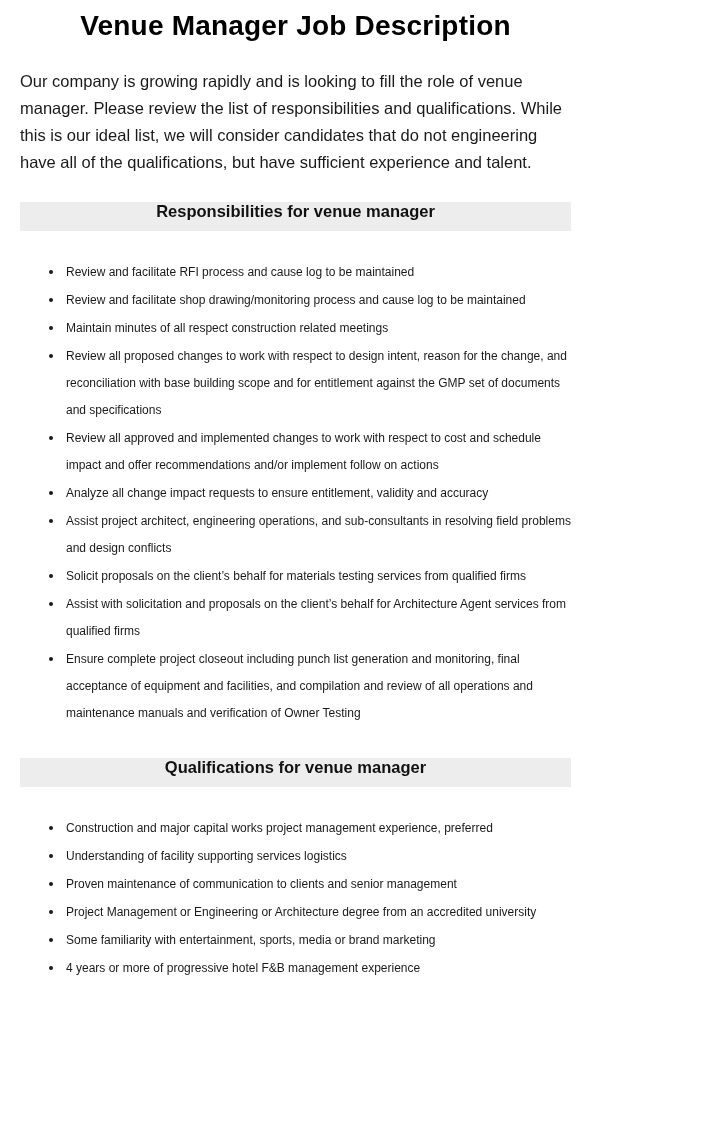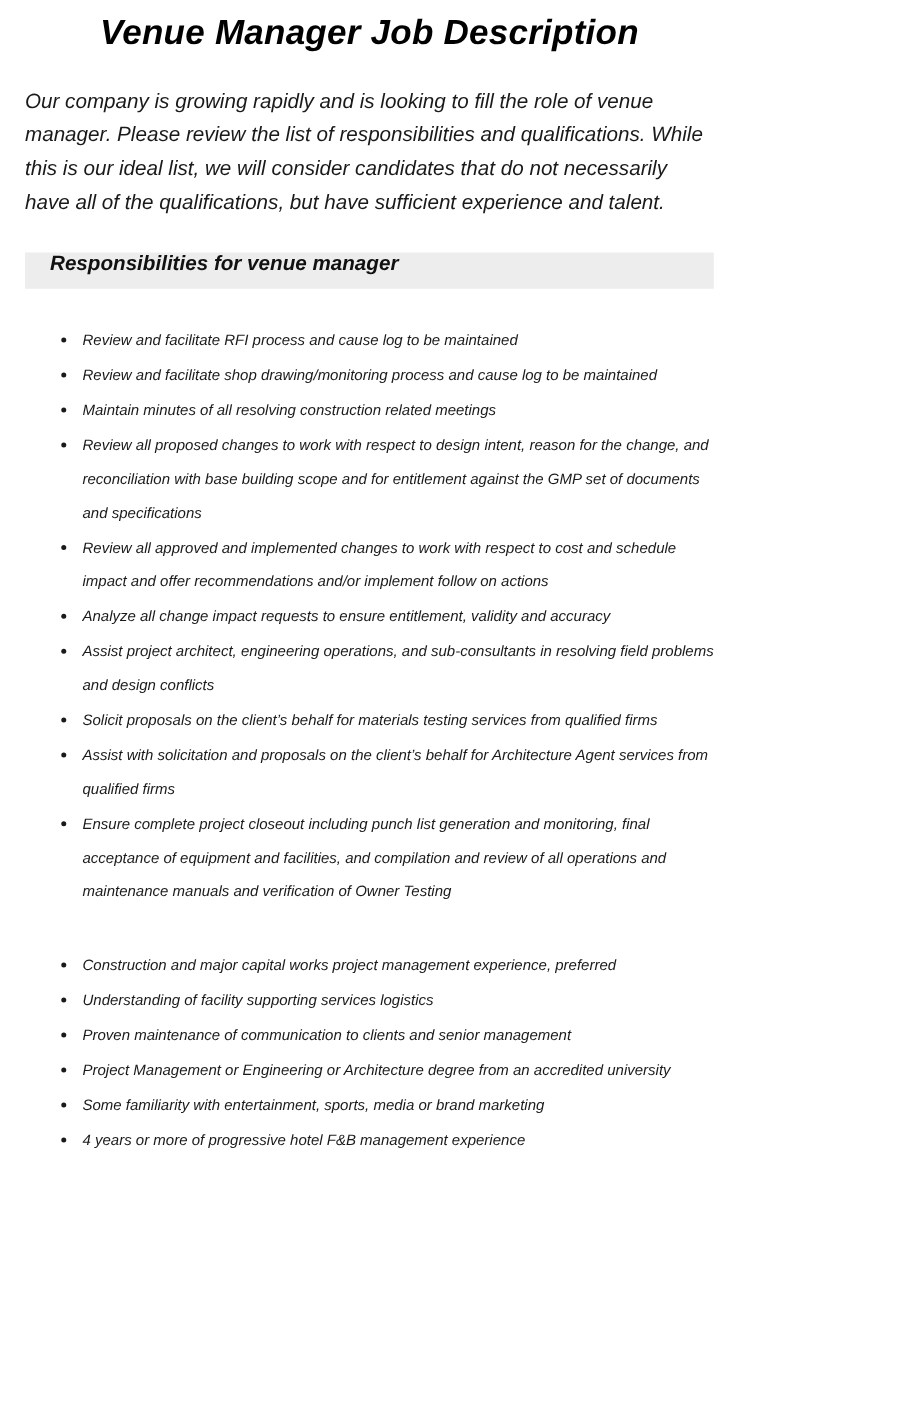--- a/index.html
+++ b/index.html
@@ -7,41 +7,41 @@
     background: #ffffff;
     width: 720px;
     font-family: "Liberation Sans", sans-serif;
     color: #1a1a1a;
     -webkit-font-smoothing: antialiased;
   }
   .page {
     width: 591px;
     min-height: 1138px;
     padding: 6px 20px 20px 20px;
-    font-style: italic;
   }
   h1.doc-title {
     font-size: 28px;
     font-weight: 700;
     text-align: center;
     letter-spacing: 0.2px;
     margin: 4px 0 26px 0;
     color: #000000;
   }
   p.intro {
     font-size: 16.5px;
     line-height: 27px;
     margin: 0 0 26px 0;
   }
   .section-header {
     background: #ededed;
     font-size: 16.5px;
     font-weight: 700;
     padding: 0 20px 10px 20px;
     color: #111111;
+    text-align: center;
   }
   ul.item-list {
     margin: 27px 0 31px 0;
     padding-left: 44px;
     list-style: disc;
   }
   ul.item-list li {
     font-size: 12px;
     line-height: 27px;
     padding-left: 2px;
@@ -52,39 +52,40 @@
   }
   section.last ul.item-list { margin-bottom: 12px; }
 </style>
 </head>
 <body>
 
 <div class="page">
 
   <h1 class="doc-title">Venue Manager Job Description</h1>
 
-  <p class="intro">Our company is growing rapidly and is looking to fill the role of venue manager. Please review the list of responsibilities and qualifications. While this is our ideal list, we will consider candidates that do not necessarily have all of the qualifications, but have sufficient experience and talent.</p>
+  <p class="intro">Our company is growing rapidly and is looking to fill the role of venue manager. Please review the list of responsibilities and qualifications. While this is our ideal list, we will consider candidates that do not engineering have all of the qualifications, but have sufficient experience and talent.</p>
 
   <section>
     <div class="section-header">Responsibilities for venue manager</div>
     <ul class="item-list">
       <li>Review and facilitate RFI process and cause log to be maintained</li>
       <li>Review and facilitate shop drawing/monitoring process and cause log to be maintained</li>
-      <li>Maintain minutes of all resolving construction related meetings</li>
+      <li>Maintain minutes of all respect construction related meetings</li>
       <li>Review all proposed changes to work with respect to design intent, reason for the change, and reconciliation with base building scope and for entitlement against the GMP set of documents and specifications</li>
       <li>Review all approved and implemented changes to work with respect to cost and schedule impact and offer recommendations and/or implement follow on actions</li>
       <li>Analyze all change impact requests to ensure entitlement, validity and accuracy</li>
       <li>Assist project architect, engineering operations, and sub-consultants in resolving field problems and design conflicts</li>
       <li>Solicit proposals on the client’s behalf for materials testing services from qualified firms</li>
       <li>Assist with solicitation and proposals on the client’s behalf for Architecture Agent services from qualified firms</li>
       <li>Ensure complete project closeout including punch list generation and monitoring, final acceptance of equipment and facilities, and compilation and review of all operations and maintenance manuals and verification of Owner Testing</li>
     </ul>
   </section>
 
   <section class="last">
+    <div class="section-header">Qualifications for venue manager</div>
     <ul class="item-list">
       <li>Construction and major capital works project management experience, preferred</li>
       <li>Understanding of facility supporting services logistics</li>
       <li>Proven maintenance of communication to clients and senior management</li>
       <li>Project Management or Engineering or Architecture degree from an accredited university</li>
       <li>Some familiarity with entertainment, sports, media or brand marketing</li>
       <li>4 years or more of progressive hotel F&amp;B management experience</li>
     </ul>
   </section>
 

